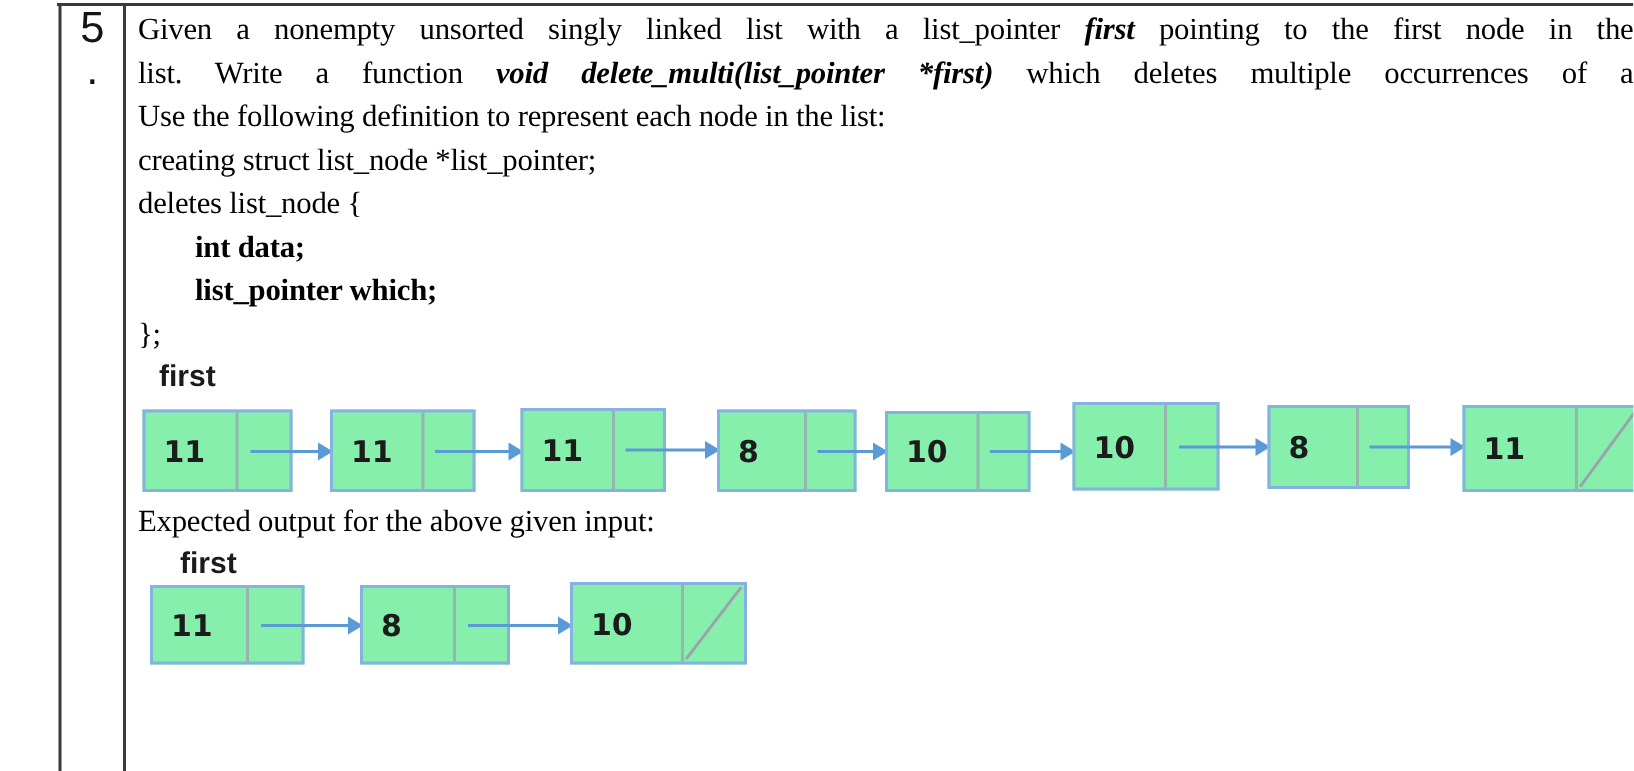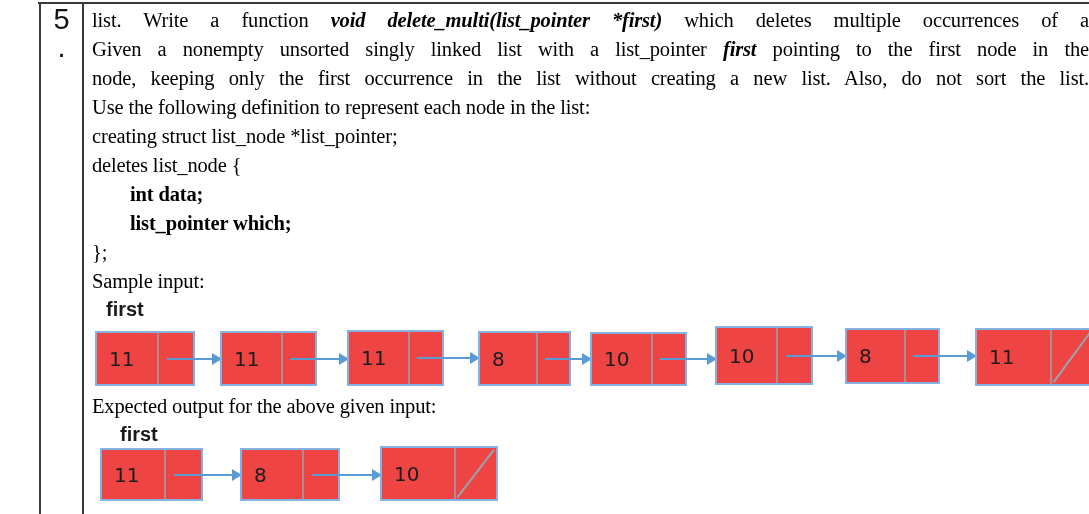--- a/index.html
+++ b/index.html
@@ -36,22 +36,23 @@
   #diagram-output { height: 93px; }
   .pointer-label {
     position: absolute;
     font-family: "Liberation Sans", sans-serif;
     font-weight: 700; font-size: 20px; color: #1b1b1b;
     letter-spacing: 0;
   }
   .node {
     position: absolute;
     border: 2px solid var(--node-border);
-    background: #ef4444;
+    background: #86efac;
     box-sizing: border-box;
+    font-weight: bold;
   }
   .node-value {
     position: absolute; left: 12px; top: 50%; transform: translateY(-50%);
     font-family: "DejaVu Sans", sans-serif;
     font-size: 20px; color: #1c1c1c;
   }
   .node-divider {
     position: absolute; left: 63%; top: 0; bottom: 0; width: 2px;
     background: var(--divider); opacity: 0.75;
   }
@@ -74,32 +75,30 @@
   <div class="top-line"></div>
   <div class="vline v1"></div>
   <div class="vline v2"></div>
 
   <div class="qnum">
     <div>5</div>
     <div class="dot">.</div>
   </div>
 
   <div class="content">
+    <div class="tline just"><span>Given a nonempty unsorted singly linked list with a list_pointer </span><span class="bi">first</span><span> pointing to the first node in the</span></div>
     <div class="tline just"><span>list. Write a function </span><span class="bi">void delete_multi(list_pointer *first)</span><span> which deletes multiple occurrences of a</span></div>
-    <div class="tline just"><span>Given a nonempty unsorted singly linked list with a list_pointer </span><span class="bi">first</span><span> pointing to the first node in the</span></div>
-    <div class="tline just">node, keeping only the first occurrence in the list without creating a new list. Also, do not sort the list.</div>
     <div class="tline">Use the following definition to represent each node in the list:</div>
 
     <div class="tline">creating struct list_node *list_pointer;</div>
     <div class="tline">deletes list_node {</div>
     <div class="tline indent">int data;</div>
     <div class="tline indent">list_pointer which;</div>
     <div class="tline">};</div>
 
-    <div class="tline">Sample input:</div>
 
     <div class="diagram" id="diagram-input">
         <div class="pointer-label" style="left: 14px; top: 2px;">first</div>
         <div class="node" style="left: 3px; top: 35px; width: 100px; height: 55px;">
           <span class="node-value">11</span>
           <span class="node-divider"></span>
         </div>
         <div class="arrow" style="left: 75px; width: 55px; top: 57px;">
           <span class="shaft"></span>
           <span class="head"></span>

